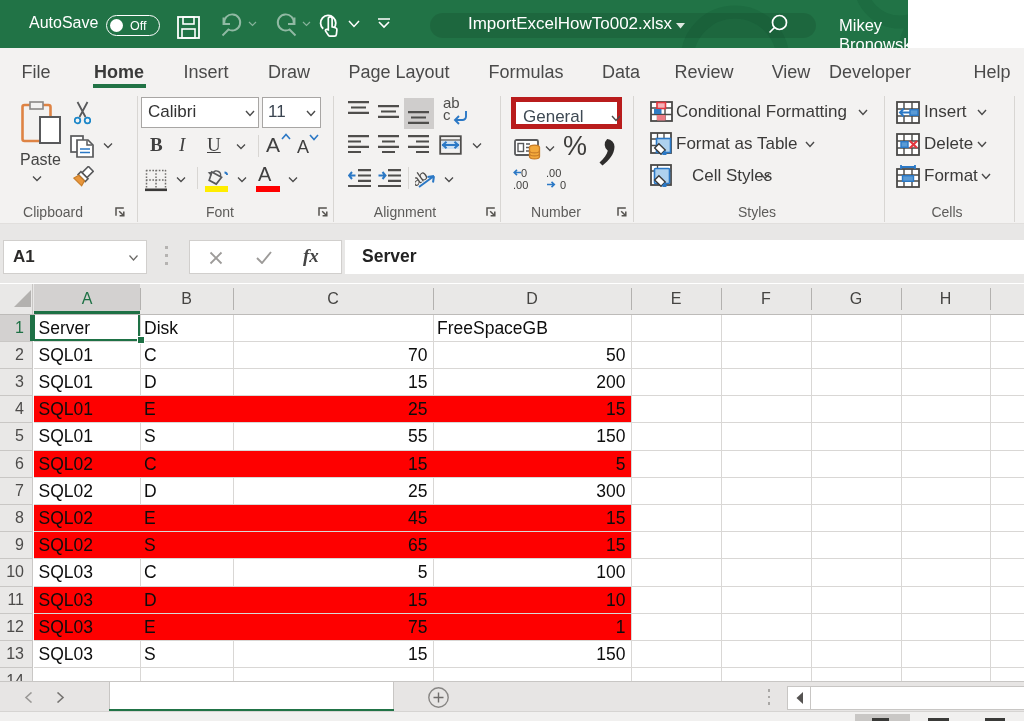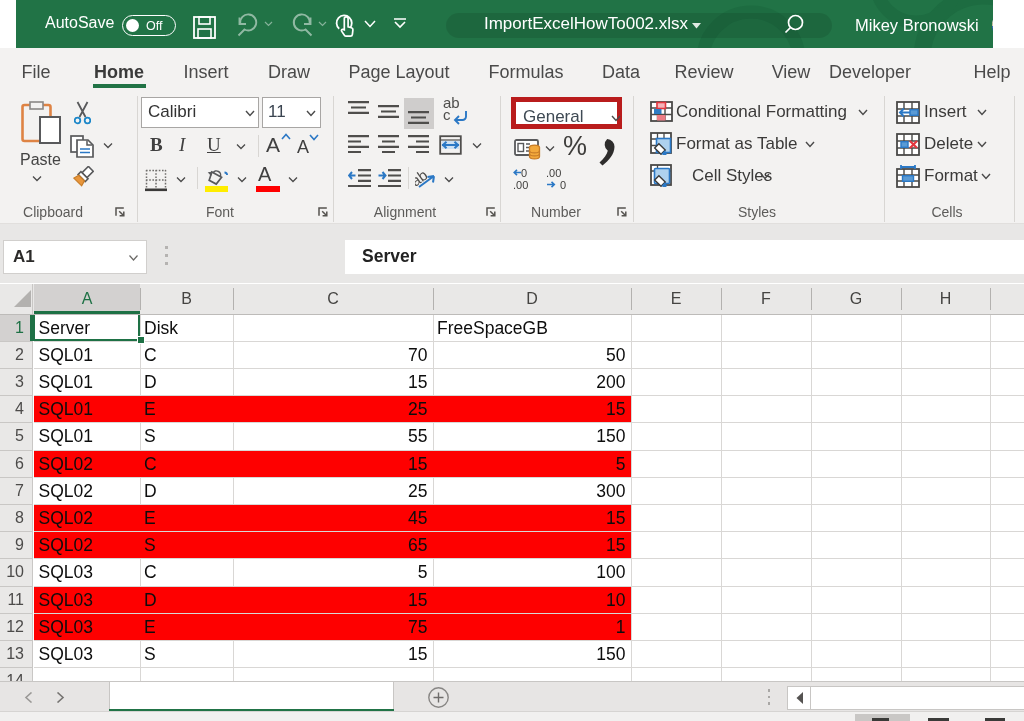--- a/index.html
+++ b/index.html
@@ -12,21 +12,21 @@
 .mi{position:absolute;transform:translateX(-50%);font-size:18px;color:#4a4a4a;top:14px;white-space:nowrap;}
 .glabel{position:absolute;transform:translateX(-50%);font-size:14px;color:#5c5b59;top:204px;}
 .gsep{position:absolute;top:96px;height:126px;width:1px;background:#d8d6d3;}
 .launch{position:absolute;width:10px;height:10px;top:207px;}
 .ct{position:absolute;font-size:17.5px;color:#0d0d0d;height:27px;line-height:28px;white-space:nowrap;}
 .ch{position:absolute;top:284px;height:29px;font-size:16px;color:#454442;text-align:center;line-height:30px;z-index:7;}
 </style>
 </head>
 <body>
 
-<div class="a tb" style="left:16px;top:0;width:977px;height:48px;overflow:hidden;">
+<div class="a tb" style="left:0;top:0;width:908px;height:48px;overflow:hidden;">
   <svg class="a" style="left:600px;top:-10px" width="424" height="70" viewBox="0 0 424 70">
     <circle cx="368" cy="68" r="62" fill="none" stroke="#1d6c41" stroke-width="17"></circle>
     <circle cx="135" cy="70" r="48" fill="none" stroke="#1d6c41" stroke-width="13"></circle>
     <circle cx="300" cy="-8" r="40" fill="none" stroke="#1d6c41" stroke-width="13"></circle>
   </svg>
   <div class="a wt" style="left:29px;top:14px;font-size:16px;">AutoSave</div>
   <div class="a" style="left:106px;top:15px;width:52px;height:19px;border:1.4px solid #fff;border-radius:11px;">
     <div class="a" style="left:3px;top:3px;width:13px;height:13px;border-radius:50%;background:#fff;"></div>
     <div class="a wt" style="left:23px;top:3px;font-size:12.5px;">Off</div>
   </div>
@@ -366,20 +366,29 @@
 <div class="gsep" style="left:1014px;"></div>
 
 <div class="a" style="left:0;top:224px;width:1024px;height:59px;background:#e8e7e6;font-weight:bold;">
   <div class="a" style="left:3px;top:16px;width:144px;height:34px;background:#fff;border:1px solid #d1cfcd;box-sizing:border-box;">
     <div class="a" style="left:9px;top:6px;font-size:17px;color:#2b2a29;">A1</div>
     <svg class="a" style="left:125px;top:14px" width="9" height="6" viewBox="0 0 9 6">
         <path d="M.5 .5 4.5 5 8.5 .5" fill="none" stroke="#6a6966" stroke-width="1.2"></path>
       </svg>
   </div>
   <div class="a" style="left:165px;top:22px;width:3px;height:22px;background:repeating-linear-gradient(#b5b3b1 0 3px,transparent 3px 8px);"></div>
+  <div class="a" style="left:189px;top:16px;width:153px;height:34px;background:#fff;border:1px solid #d1cfcd;box-sizing:border-box;">
+    <svg class="a" style="left:19px;top:10px" width="14" height="14" viewBox="0 0 14 14">
+        <path d="M1.5 1.5 12.5 12.5 M12.5 1.5 1.5 12.5" stroke="#9d9b99" stroke-width="1.8"></path>
+      </svg>
+    <svg class="a" style="left:66px;top:10px" width="16" height="13" viewBox="0 0 16 13">
+        <path d="M1 7 6 12 15 1" fill="none" stroke="#9d9b99" stroke-width="1.9"></path>
+      </svg>
+    <div class="a" style="left:113px;top:4px;font-size:19px;font-style:italic;color:#444;font-family:'Liberation Serif',serif;"><i>f</i>x</div>
+  </div>
   <div class="a" style="left:345px;top:16px;width:679px;height:34px;background:#fff;">
     <div class="a" style="left:17px;top:6px;font-size:17.5px;color:#222;">Server</div>
   </div>
 </div>
 
 <div class="a" style="left:0;top:284px;width:1024px;height:29.5px;background:#e9e8e7;border-bottom:1px solid #bdbbb9;box-sizing:content-box;z-index:6;">
   <div class="a" style="left:0;top:0;width:33px;height:29.5px;border-right:1px solid #c9c7c5;box-sizing:border-box;"></div>
   <svg class="a" style="left:12px;top:6px" width="19" height="17" viewBox="0 0 19 17">
       <path d="M19 0 V17 H2 z" fill="#b3b1af"></path>
     </svg>

